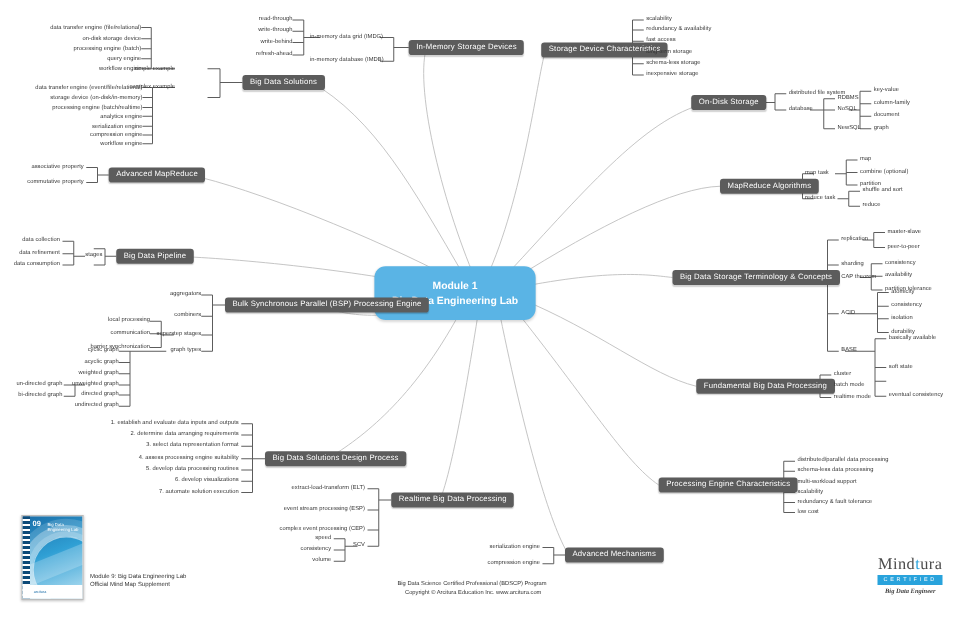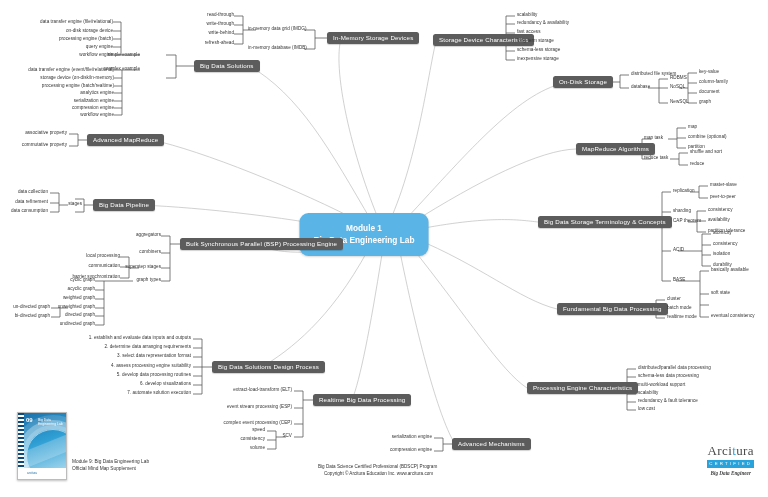--- a/index.html
+++ b/index.html
@@ -306,18 +306,18 @@
   </div>
   <div class="footer-caption">
     <div>Module 9: Big Data Engineering Lab</div>
     <div>Official Mind Map Supplement</div>
   </div>
   <div class="footer-center">
     <div>Big Data Science Certified Professional (BDSCP) Program</div>
     <div style="padding-left:6px;">Copyright © Arcitura Education Inc.  www.arcitura.com</div>
   </div>
   <div class="logo">
-    <div class="logo-word"><span>Arci</span><span class="tick">t</span><span>ura</span></div>
+    <div class="logo-word"><span>Mind</span><span class="tick">t</span><span>ura</span></div>
     <div class="logo-bar">CERTIFIED</div>
     <div class="logo-sub">Big Data Engineer</div>
   </div>
 
 </div>
 
 </body></html>

